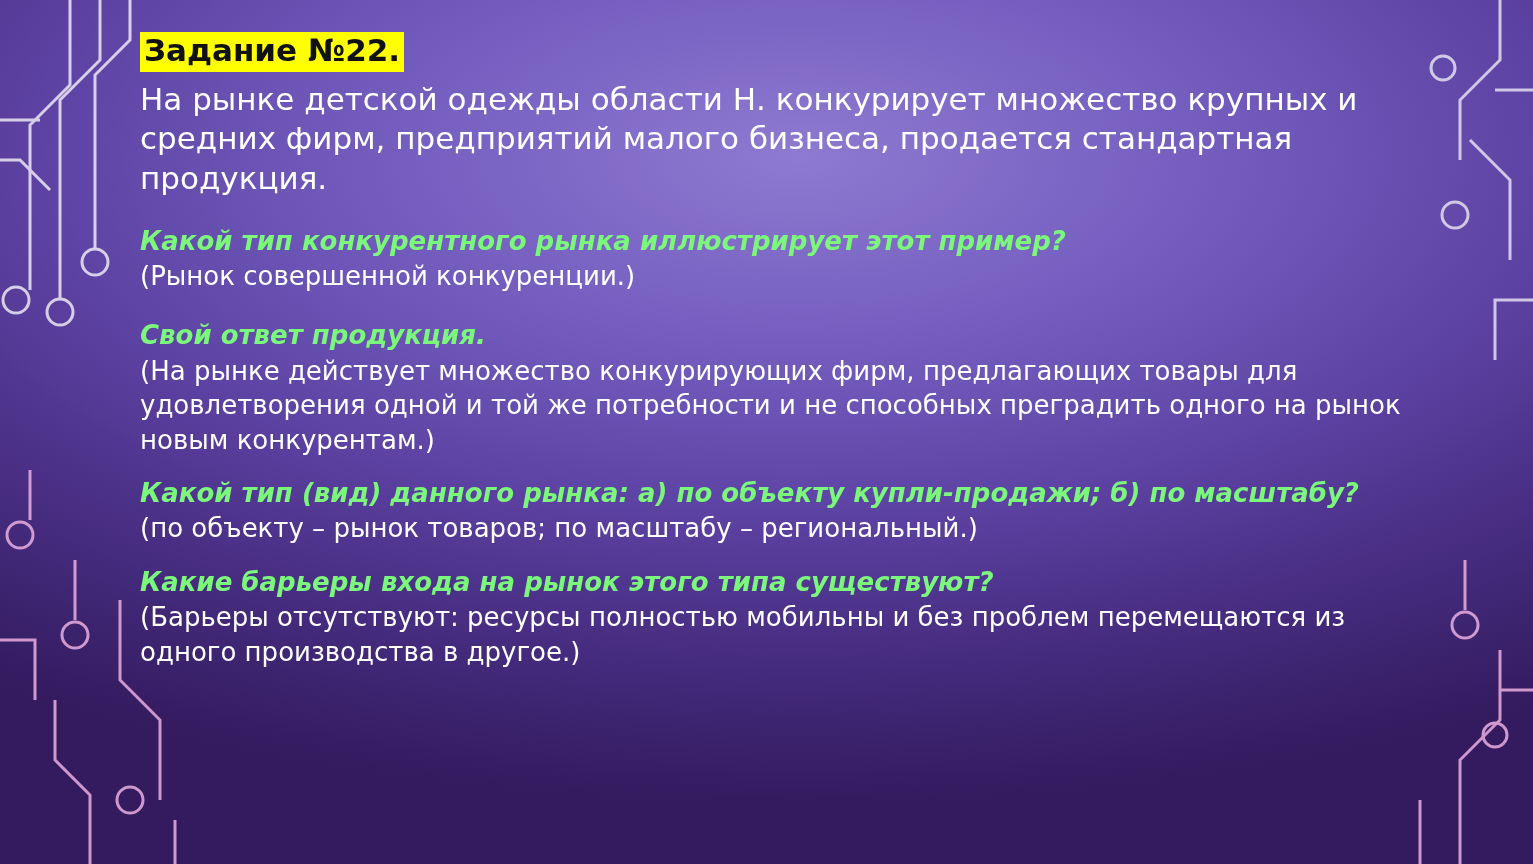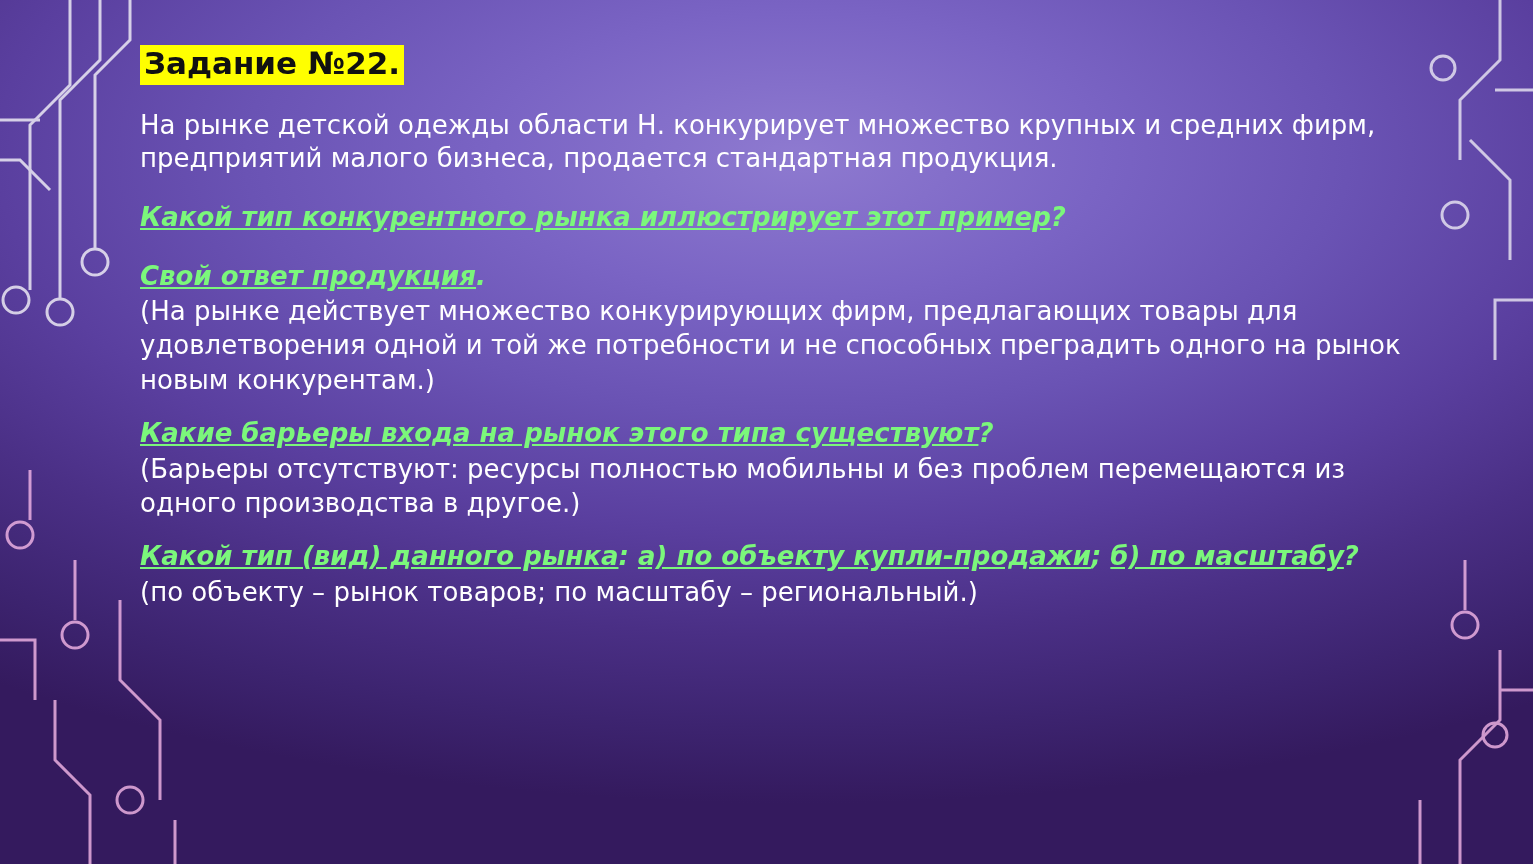--- a/index.html
+++ b/index.html
@@ -19,52 +19,51 @@
   .circuit {
     position: absolute;
     top: 0; left: 0;
     width: 1533px;
     height: 864px;
     pointer-events: none;
   }
   .content {
     position: absolute;
     left: 140px;
-    top: 45px;
+    top: 32px;
     width: 1300px;
   }
   .title-line {
     display: inline-block;
     background: #ffff00;
     color: #111111;
     font-weight: bold;
     font-size: 31px;
     line-height: 1.15;
     padding: 1px 4px 3px 4px;
   }
   .intro {
     color: #ffffff;
-    font-size: 26px;
+    font-size: 31px;
     line-height: 1.28;
-    margin-top: 24px;
+    margin-top: 8px;
     width: 1290px;
   }
   .qa-block {
     margin-top: 26px;
   }
   .q {
     color: #7bf77b;
     font-style: italic;
     font-weight: bold;
     font-size: 26px;
     line-height: 1.25;
     margin-bottom: 2px;
   }
   .q .u {
-    text-decoration: underline;
   }
   .q .nu {
     text-decoration: none;
     font-style: italic;
     font-weight: bold;
   }
   .a {
     color: #ffffff;
     font-size: 26px;
     line-height: 1.32;
@@ -121,31 +120,32 @@
   <div class="content">
 
     <div>
       <span class="title-line">Задание №22.</span>
     </div>
 
     <div class="intro">На рынке детской одежды области Н. конкурирует множество крупных и средних фирм, предприятий малого бизнеса, продается стандартная продукция.</div>
 
     <div class="qa-block">
       <div class="q"><span class="u">Какой тип конкурентного рынка иллюстрирует этот пример</span><span class="nu">?</span></div>
+      <div class="a">(Рынок совершенной конкуренции.)</div>
     </div>
 
     <div class="qa-block">
       <div class="q"><span class="u">Свой ответ продукция</span><span class="nu">.</span></div>
       <div class="a">(На рынке действует множество конкурирующих фирм, предлагающих товары для удовлетворения одной и той же потребности и не способных преградить одного на рынок новым конкурентам.)</div>
     </div>
 
     <div class="qa-block tight">
-      <div class="q"><span class="u">Какие барьеры входа на рынок этого типа существуют</span><span class="nu">?</span></div>
-      <div class="a">(Барьеры отсутствуют: ресурсы полностью мобильны и без проблем перемещаются из одного производства в другое.)</div>
+      <div class="q"><span class="u">Какой тип (вид) данного рынка</span><span class="nu">: </span><span class="u">а) по объекту купли-продажи</span><span class="nu">; </span><span class="u">б) по масштабу</span><span class="nu">?</span></div>
+      <div class="a">(по объекту – рынок товаров; по масштабу – региональный.)</div>
     </div>
 
     <div class="qa-block tight">
-      <div class="q"><span class="u">Какой тип (вид) данного рынка</span><span class="nu">: </span><span class="u">а) по объекту купли-продажи</span><span class="nu">; </span><span class="u">б) по масштабу</span><span class="nu">?</span></div>
-      <div class="a">(по объекту – рынок товаров; по масштабу – региональный.)</div>
+      <div class="q"><span class="u">Какие барьеры входа на рынок этого типа существуют</span><span class="nu">?</span></div>
+      <div class="a">(Барьеры отсутствуют: ресурсы полностью мобильны и без проблем перемещаются из одного производства в другое.)</div>
     </div>
 
   </div>
 </div>
 
 </body></html>

